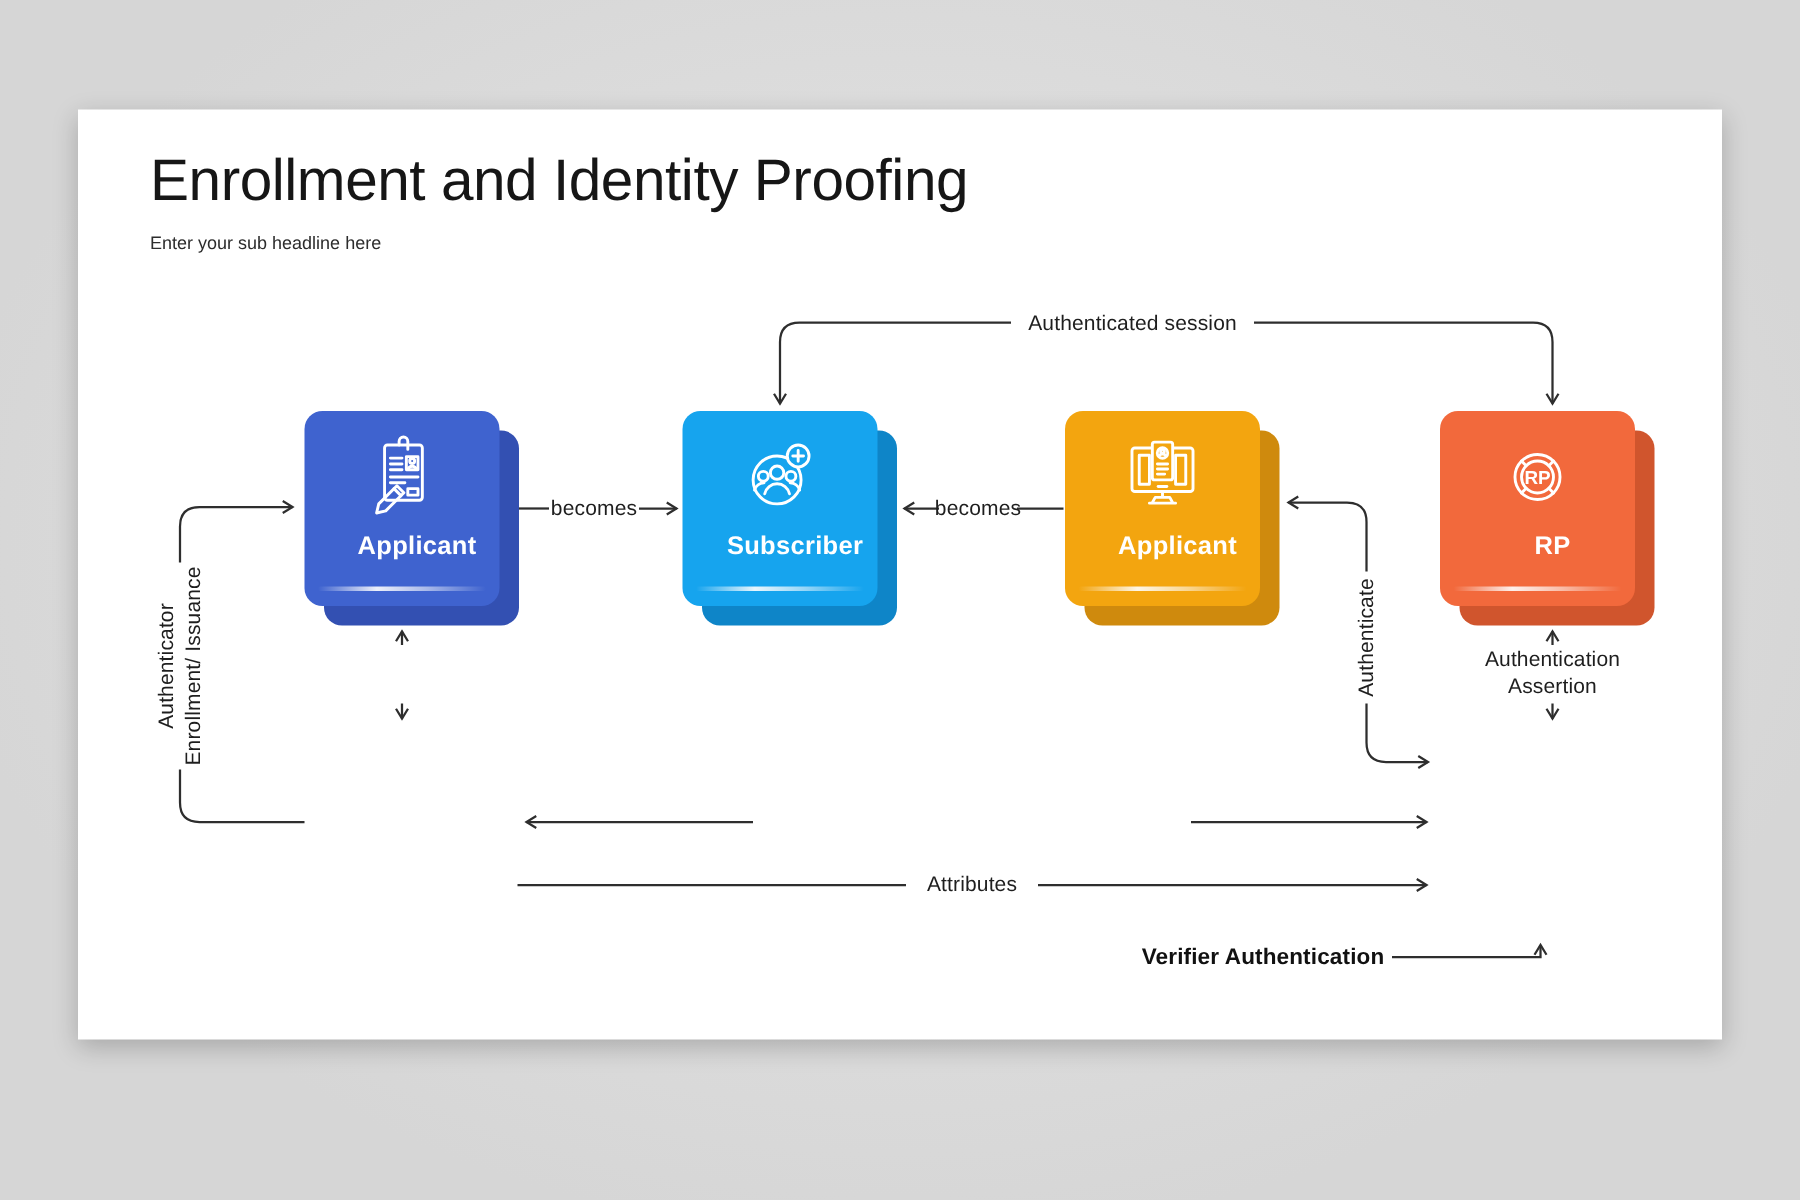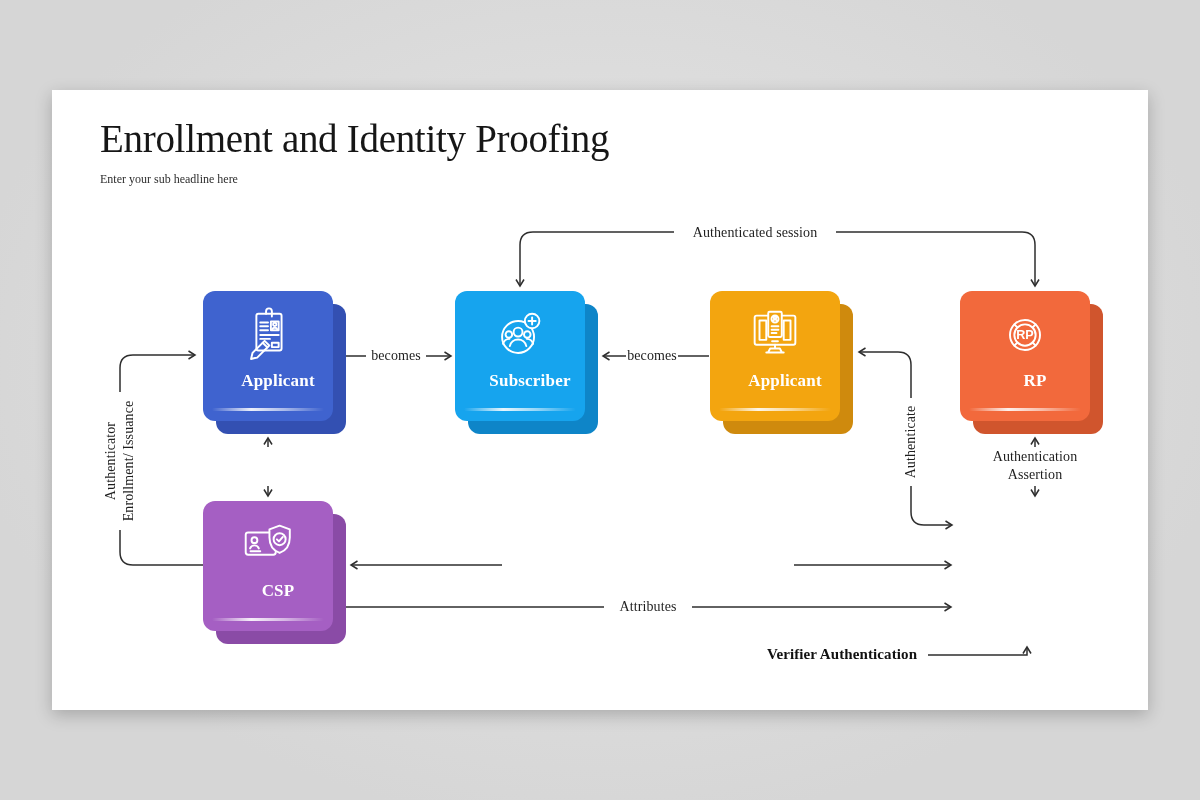--- a/index.html
+++ b/index.html
@@ -4,24 +4,23 @@
 <title></title>
 <style>
   * { margin:0; padding:0; box-sizing:border-box; }
   html,body { width:1200px; height:800px; }
   body {
     font-family:"Liberation Sans", sans-serif;
     background: radial-gradient(ellipse at 50% 45%, #e6e6e6 0%, var(--bg,#d6d6d6) 75%);
     overflow:hidden; position:relative;
   }
   .slide {
-    position:absolute; left:52px; top:90px; width:1096px; height:620px;
+    position:absolute; left:52px; top:73px; width:1096px; height:620px;
     background:var(--slide,#ffffff);
     box-shadow:0 5px 16px rgba(0,0,0,.22);
-    font-family:Liberation Serif, serif;
   }
   .page-title {
     position:absolute; left:48px; top:26px;
     font-size:39px; font-weight:500; color:#161616; letter-spacing:-.3px;
   }
   .page-subtitle {
     position:absolute; left:48px; top:82px;
     font-size:12px; color:#2d2d2d;
   }
   .connectors { position:absolute; inset:0; width:1096px; height:620px; }
@@ -192,25 +191,15 @@
     <div class="node-shadow"></div>
     <div class="node-face">
       <svg class="node-icon" viewBox="0 0 64 64">
         <use href="#sym-rp"></use>
         </svg>
       <div class="node-label">RP</div>
       <div class="shine"></div>
     </div>
   </div>
 
-  <div class="node" style="left: 151px; top: 411px; --box: #a55fc3; --shadow: #8a4ba6;">
-    <div class="node-shadow"></div>
-    <div class="node-face">
-      <svg class="node-icon" viewBox="0 0 64 64">
-        <use href="#sym-idshield"></use>
-        </svg>
-      <div class="node-label">CSP</div>
-      <div class="shine"></div>
-    </div>
-  </div>
 
 
 </div>
 
 </body></html>

